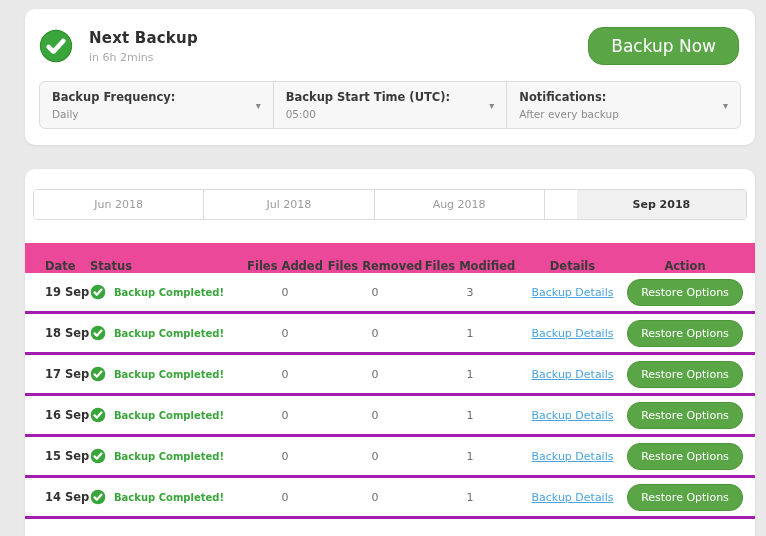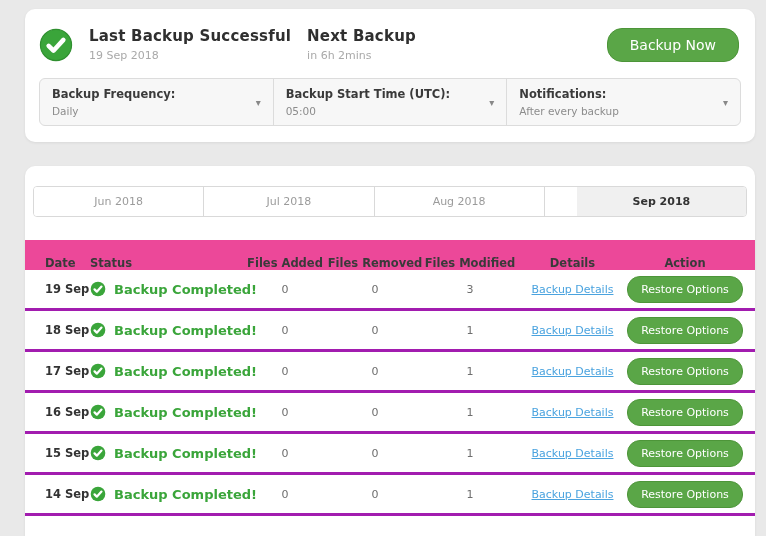--- a/index.html
+++ b/index.html
@@ -21,21 +21,21 @@
   .summary-row { display:flex; align-items:center; }
   .check-badge { width:34px; height:34px; flex:0 0 34px; }
   .sum-block { margin-left:16px; }
   .sum-block.first { min-width:188px; }
   .sum-title { font-size:15px; font-weight:bold; color:#2f2f2f; letter-spacing:.2px; }
   .sum-sub { font-size:11px; color:#a9a9a9; margin-top:4px; }
   .pill-btn {
     background:var(--green_button,#5aa647); color:#fff; border:1px solid var(--green_button_border,#4d9539);
     border-radius:15px; cursor:pointer; font-family:inherit; white-space:nowrap;
   }
-  .backup-now { margin-left:auto; margin-right:2px; font-size:14px; padding:8px 22px; }
+  .backup-now { margin-left:auto; margin-right:2px; font-size:17px; padding:8px 22px; }
 
   
   .settings-bar {
     display:flex; margin-top:16px; background:#f7f7f7;
     border:1px solid #dcdcdc; border-radius:6px;
   }
   .setting { flex:1; padding:8px 26px 8px 12px; position:relative; border-right:1px solid #dcdcdc; cursor:pointer; }
   .setting:last-child { border-right:none; }
   .set-label { font-size:11.5px; font-weight:bold; color:#3a3a3a; white-space:nowrap; }
   .set-value { font-size:10.5px; color:#8c8c8c; margin-top:4px; white-space:nowrap; }
@@ -57,43 +57,39 @@
   .tr { display:flex; align-items:center; height:41px; border-bottom:3px solid #a21caf; }
   .col0 { width:65px; padding-left:20px; }
   .col1 { width:140px; display:flex; align-items:center; }
   .col2 { width:110px; display:flex; justify-content:center; }
   .col3 { width:70px;  display:flex; justify-content:center; }
   .col4 { width:120px; display:flex; justify-content:center; }
   .col5 { width:85px;  display:flex; justify-content:center; }
   .col6 { width:140px; display:flex; justify-content:center; }
   .date { font-size:11.5px; font-weight:bold; color:#333; white-space:nowrap; }
   .status-icon { width:16px; height:16px; margin-right:8px; flex:0 0 16px; }
-  .status-text { font-size:13px; font-weight:bold; color:var(--green_icon,#3aa53a); white-space:nowrap; }
+  .status-text { font-size:10px; font-weight:bold; color:var(--green_icon,#3aa53a); white-space:nowrap; }
   .num { font-size:11px; color:#6e6e6e; }
   .link { font-size:11px; color:var(--link,#4aa3df); text-decoration:underline; white-space:nowrap; }
   .restore-btn { font-size:11px; padding:6px 13px; border-radius:13px; }
   .badge-svg { display:block; width:100%; height:100%; }
 </style>
 </head>
 <body>
 
 <div class="page">
 
   <div class="card card1">
     <div class="summary-row">
       <span class="check-badge">
         <svg class="badge-svg" viewBox="0 0 24 24">
           <circle cx="12" cy="12" r="11" fill="#3aa53a" stroke="#2f8f2f" stroke-width="0.8"></circle>
           <path d="M6.8 12.6l3.4 3.4 7-7.6" fill="none" stroke="#fff" stroke-width="3.2" stroke-linecap="round" stroke-linejoin="round"></path>
         </svg>
       </span>
-      <div class="sum-block first">
-        <div class="sum-title">Last Backup Successful</div>
-        <div class="sum-sub">19 Sep 2018</div>
-      </div>
       <div class="sum-block">
         <div class="sum-title">Next Backup</div>
         <div class="sum-sub">in 6h 2mins</div>
       </div>
       <button class="pill-btn backup-now">Backup Now</button>
     </div>
 
     <div class="settings-bar">
       <div class="setting">
         <div class="set-label">Backup Frequency:</div>

